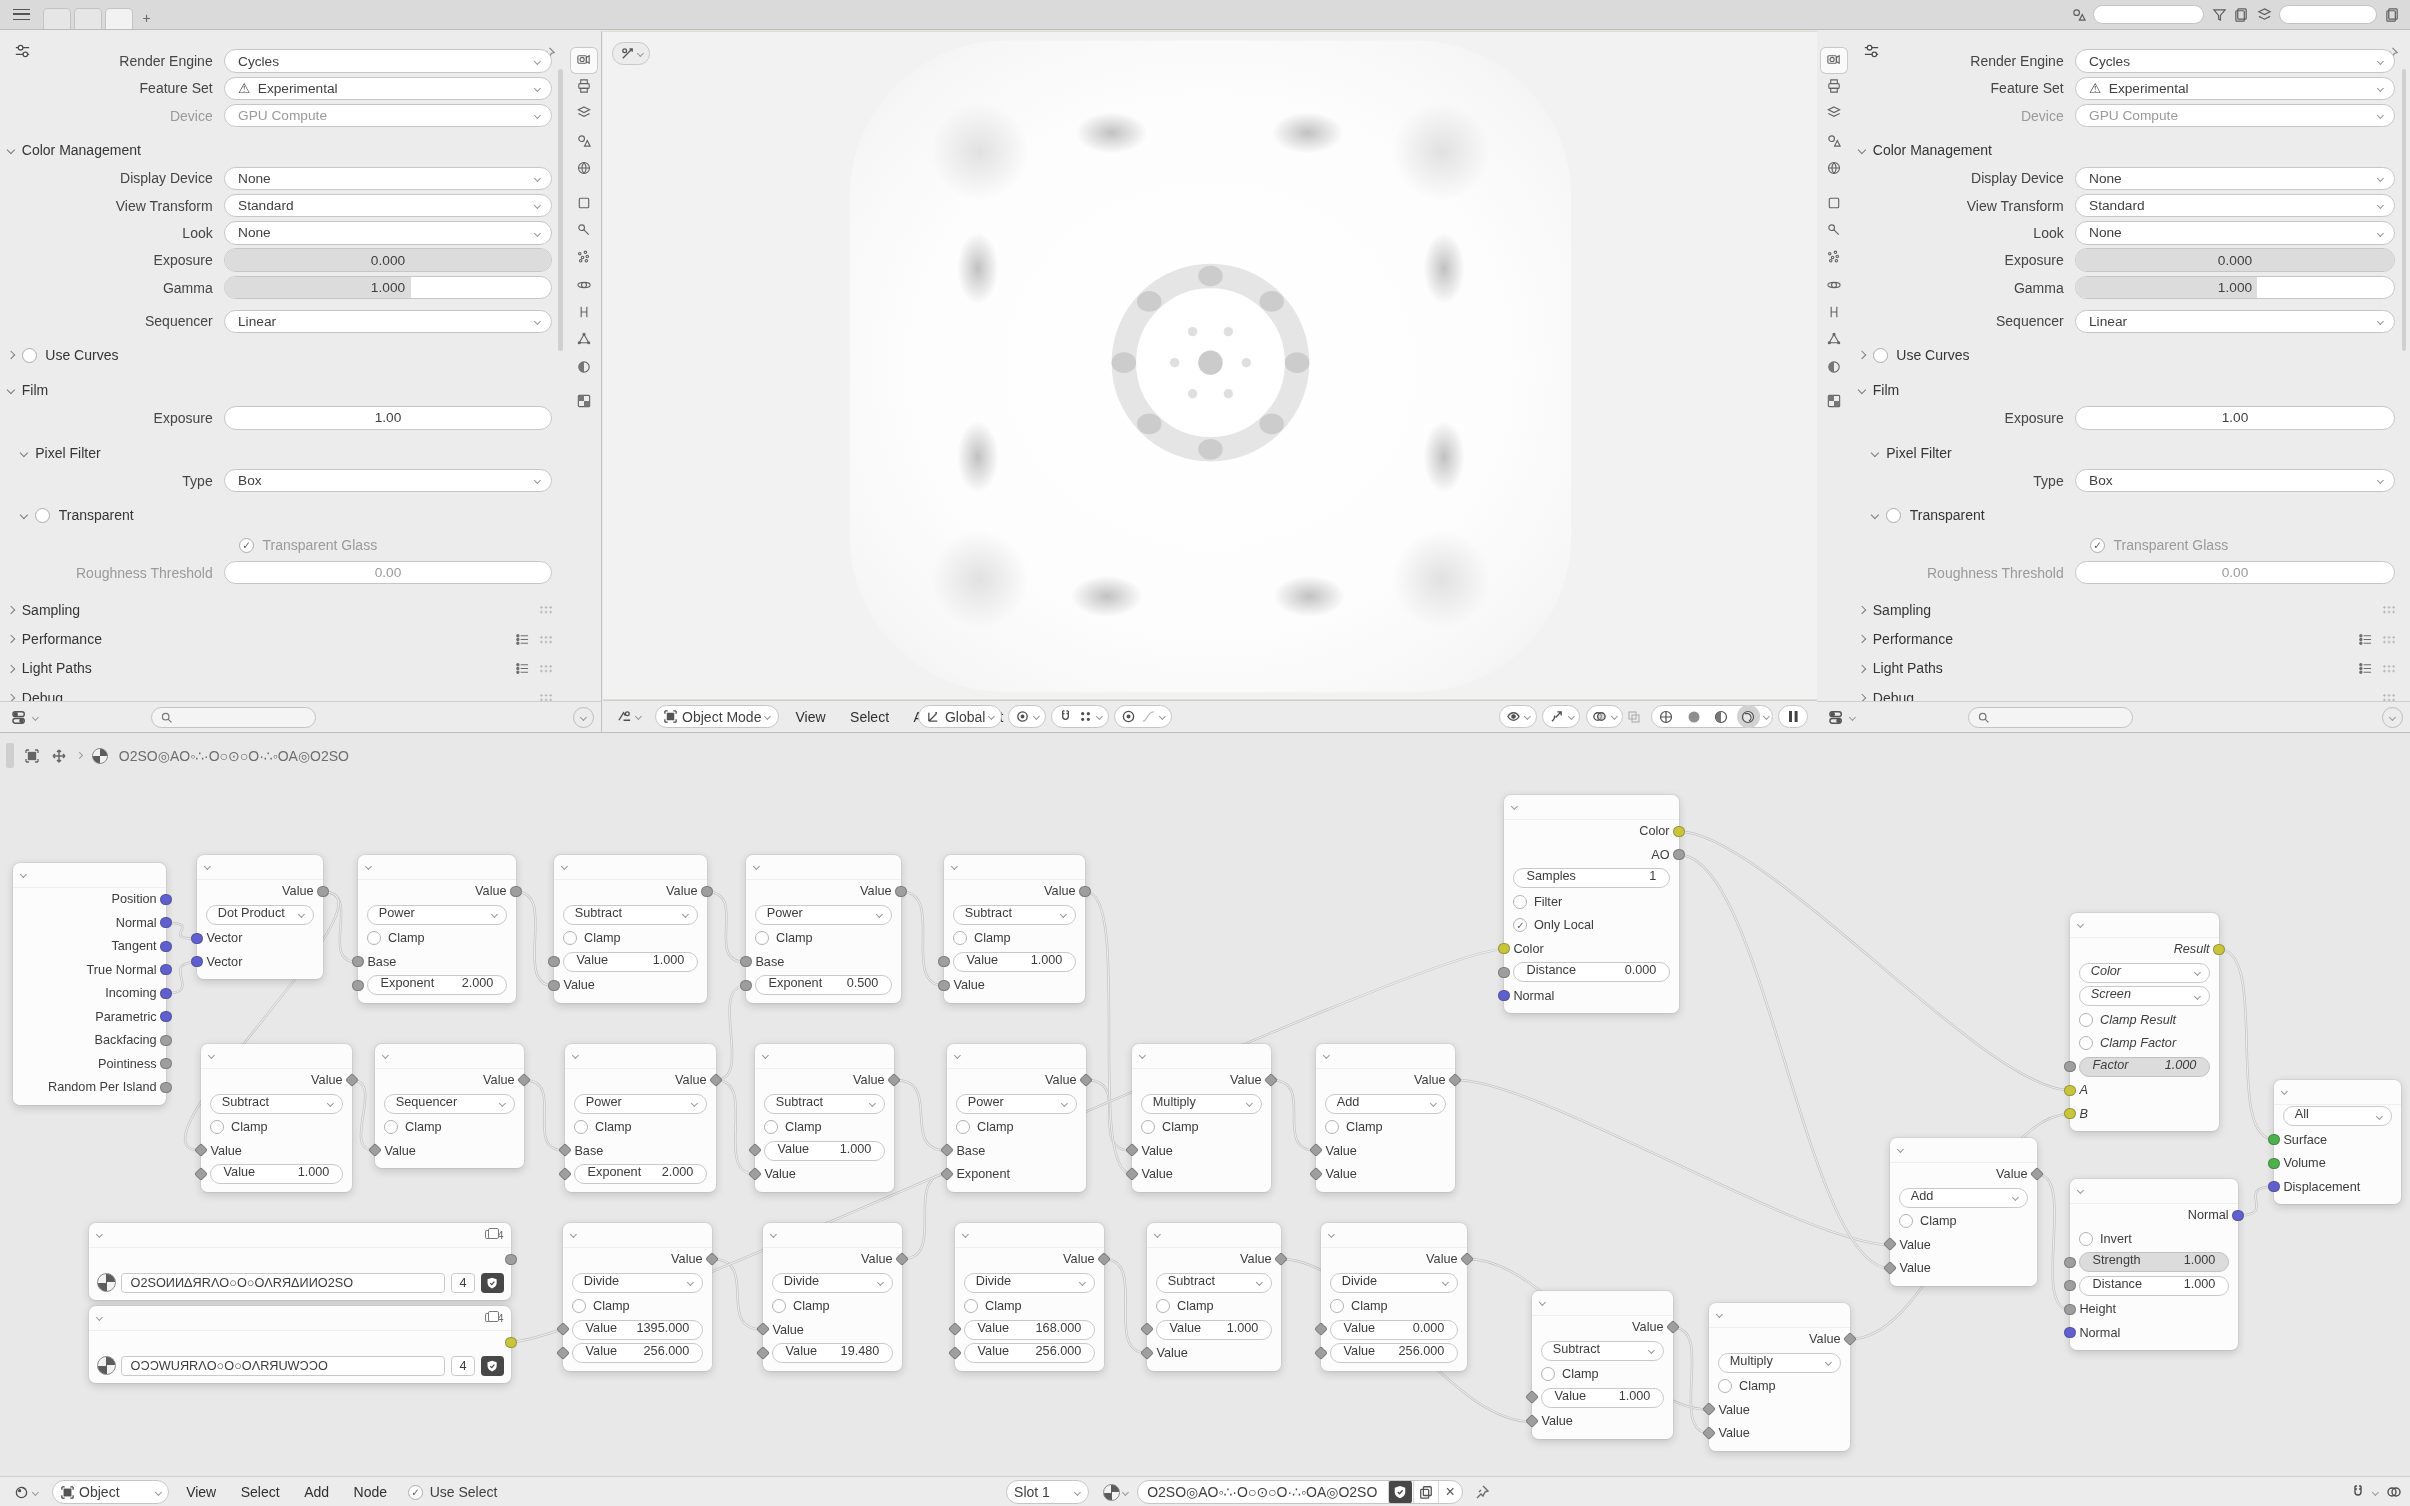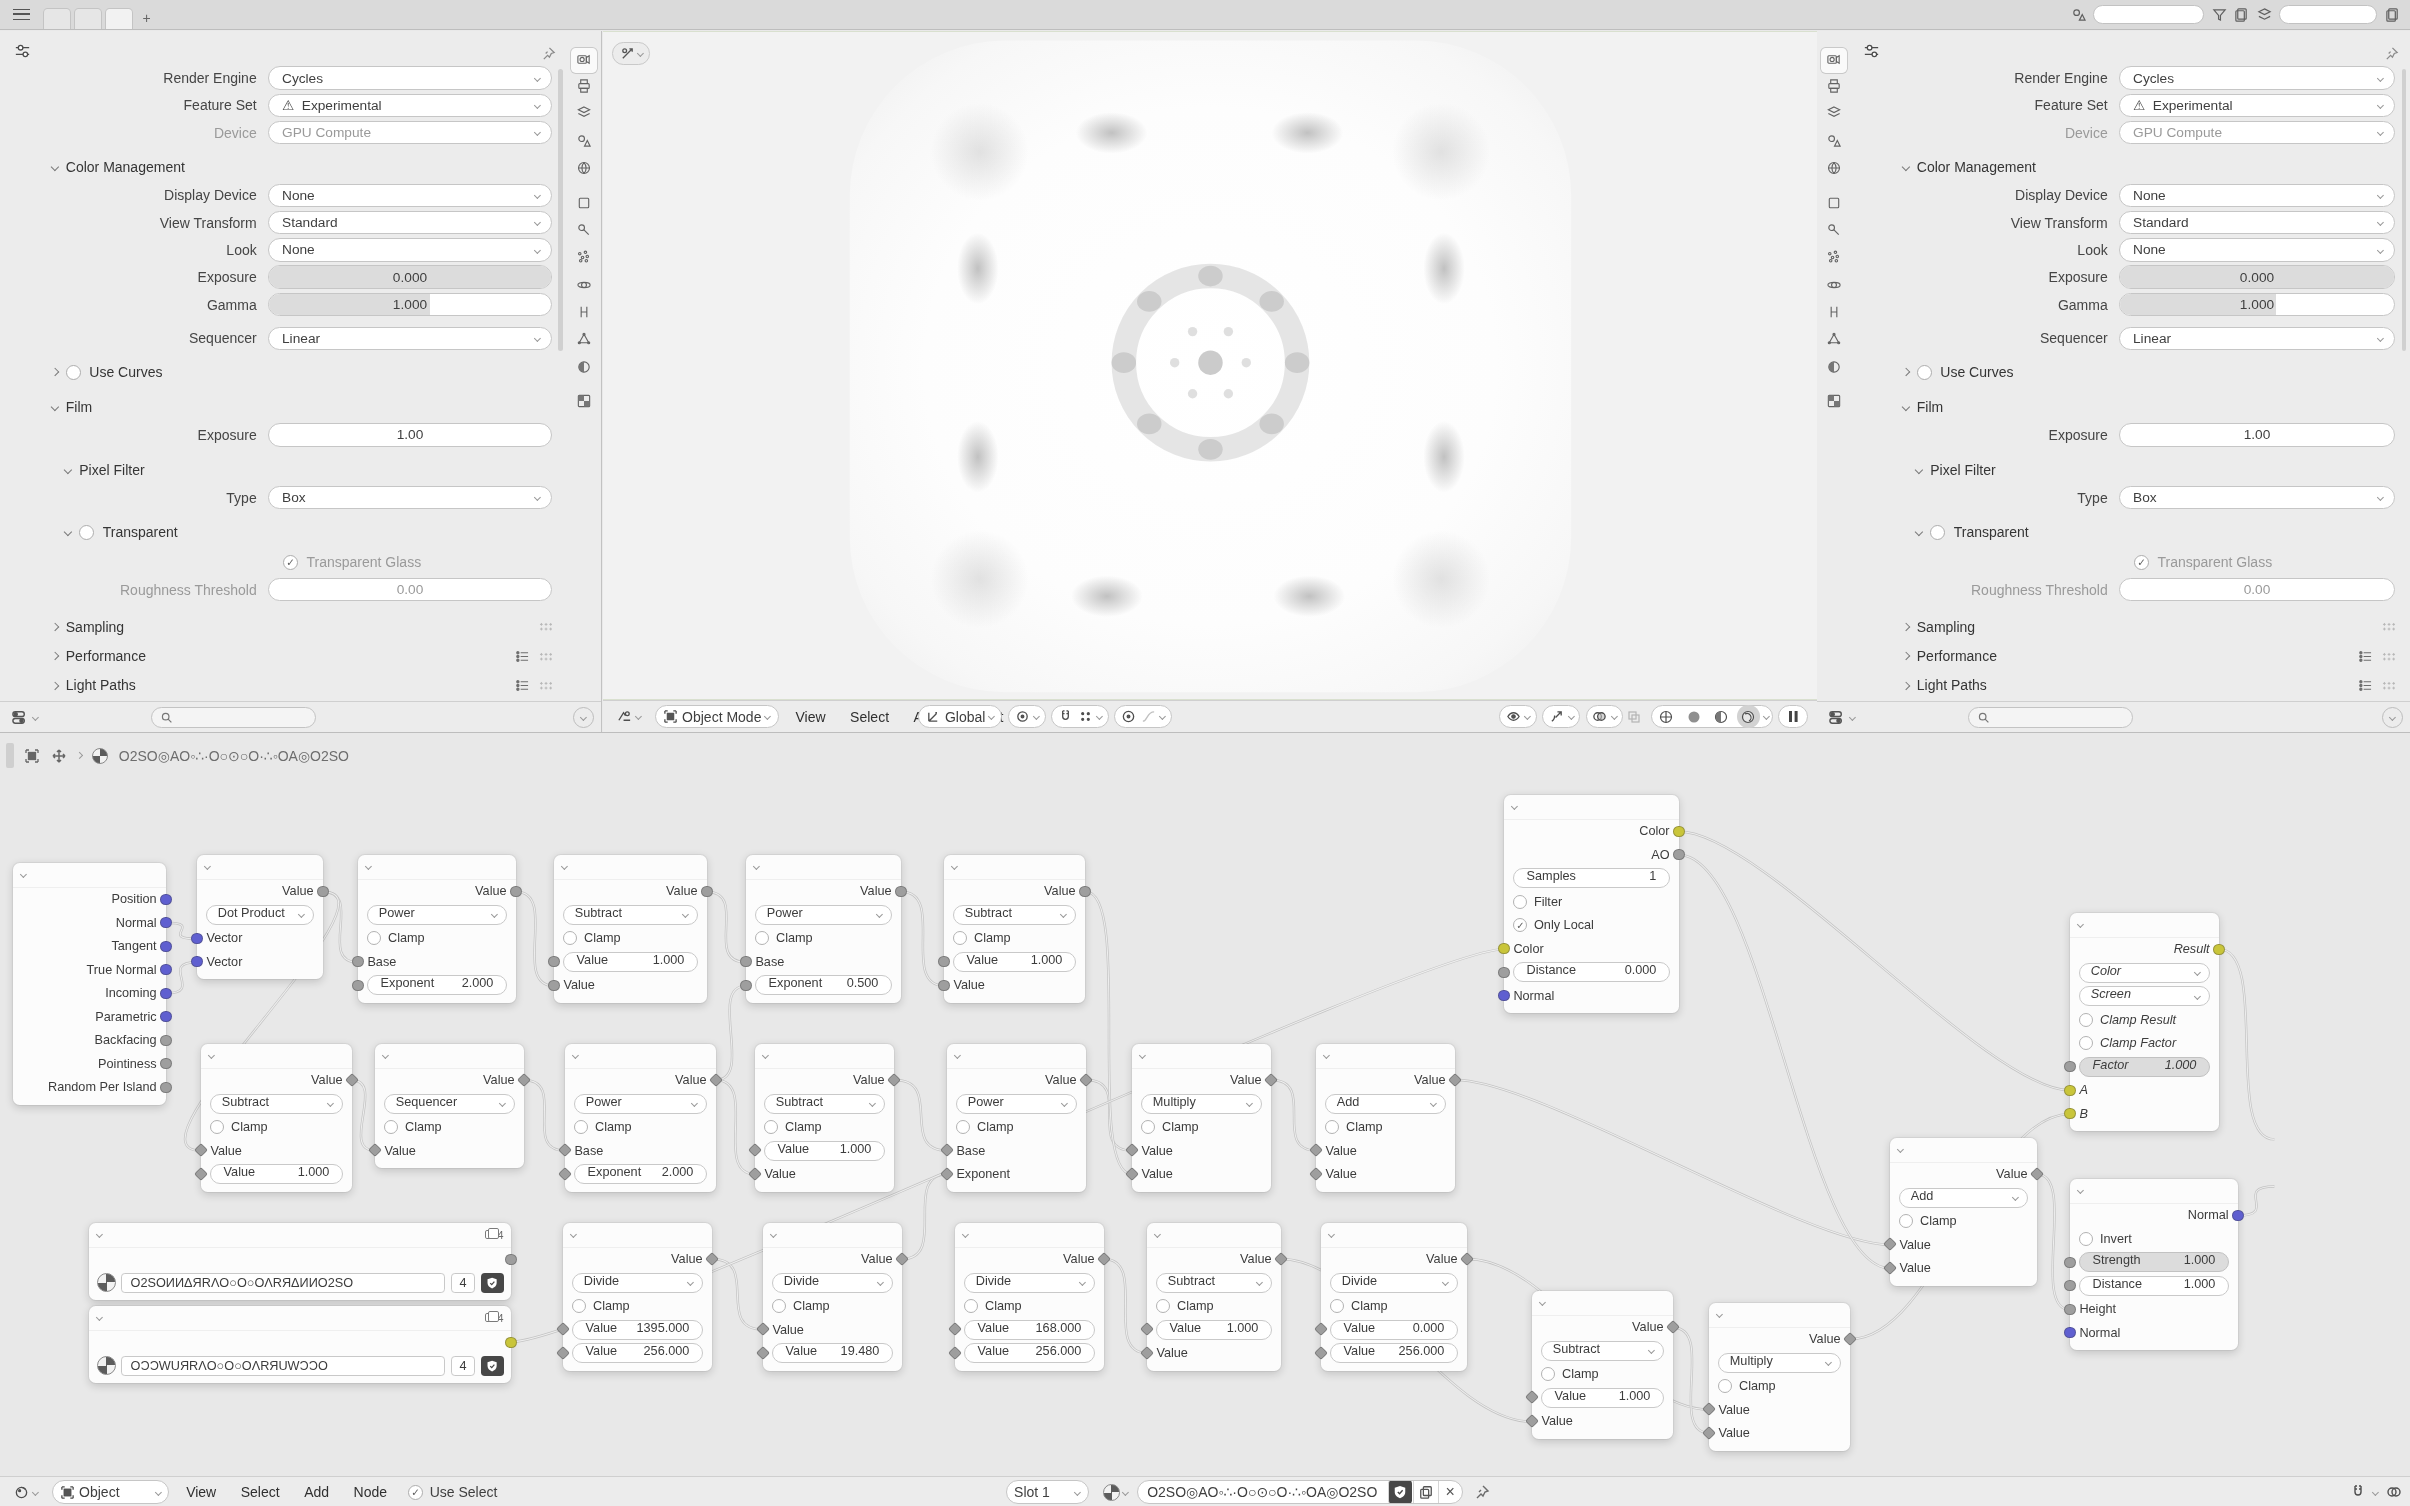--- a/index.html
+++ b/index.html
@@ -25,21 +25,21 @@
   .cv{display:inline-block;border:solid #7a7a7a;border-width:0 1.4px 1.4px 0;padding:2.4px;}
   .cv.down{transform:rotate(45deg);}
   .cv.right{transform:rotate(-45deg);}
   .cv.small{padding:1.9px;border-color:#999;}
   .dots{width:13px;height:9.4px;background:radial-gradient(#b5b5b5 1.1px,transparent 1.2px);
         background-size:4.7px 4.7px;}
   
   .props{position:absolute;top:31px;height:701px;background:#ececec;}
   #props-left{left:0;width:602px;border-right:0.9px solid #c2c2c2;}
   #props-right{left:1816px;width:594px;border-left:0.9px solid #c2c2c2;}
-  .pbody{position:absolute;top:17px;bottom:31px;overflow:hidden;padding-top:15px;margin-left:44px;}
+  .pbody{position:absolute;top:0;bottom:31px;overflow:hidden;padding-top:15px;}
   #props-left .pbody{left:0;right:34px;}
   #props-right .pbody{left:34px;right:0;}
   .ptabs{position:absolute;top:17px;bottom:31px;width:34px;display:flex;flex-direction:column;
          align-items:center;gap:2.8px;}
   #props-left .ptabs{right:0;}
   #props-right .ptabs{left:0;}
   .ptab{width:26px;height:24.5px;border-radius:4.7px;display:flex;align-items:center;justify-content:center;}
   .ptab svg{width:16px;height:16px;stroke:#636363;fill:none;stroke-width:1.2;}
   .ptab.active{background:#fafafa;box-shadow:0 0 0 0.9px #c9c9c9;}
   .ptab.gap{margin-top:7.5px;}
@@ -1786,20 +1786,43 @@
           </div>
           <span class="sock in" style="background: rgb(158, 158, 158); top: 125px;"></span>
           <div class="nrow">
             <span class="lbl">Height</span>
           </div>
           <span class="sock in" style="background: rgb(95, 95, 208); top: 148px;"></span>
           <div class="nrow">
             <span class="lbl">Normal</span>
           </div>
         </div>
+        <div class="node" style="left: 2274px; top: 347px; width: 127px; height: 124px;">
+          <div class="nhead">
+            <span class="cv down small"></span>
+          </div>
+          <div class="nrow">
+            <div class="npill sel">
+              <span>All</span>
+              <span class="cv down small"></span>
+            </div>
+          </div>
+          <span class="sock in" style="background: rgb(76, 176, 76); top: 54px;"></span>
+          <div class="nrow">
+            <span class="lbl">Surface</span>
+          </div>
+          <span class="sock in" style="background: rgb(76, 176, 76); top: 78px;"></span>
+          <div class="nrow">
+            <span class="lbl">Volume</span>
+          </div>
+          <span class="sock in" style="background: rgb(95, 95, 208); top: 101px;"></span>
+          <div class="nrow">
+            <span class="lbl">Displacement</span>
+          </div>
+        </div>
       </div>
     <div id="nfooter">
       <span class="vh-btn flat">
         <svg viewBox="0 0 16 16">
             <circle cx="8" cy="8" r="5.5"></circle>
             <path d="M8 2.5a5.5 5.5 0 014 2"></path>
             <circle cx="6" cy="6" r="1" fill="#555"></circle>
           </svg>
         <span class="cv down small"></span>
       </span>

